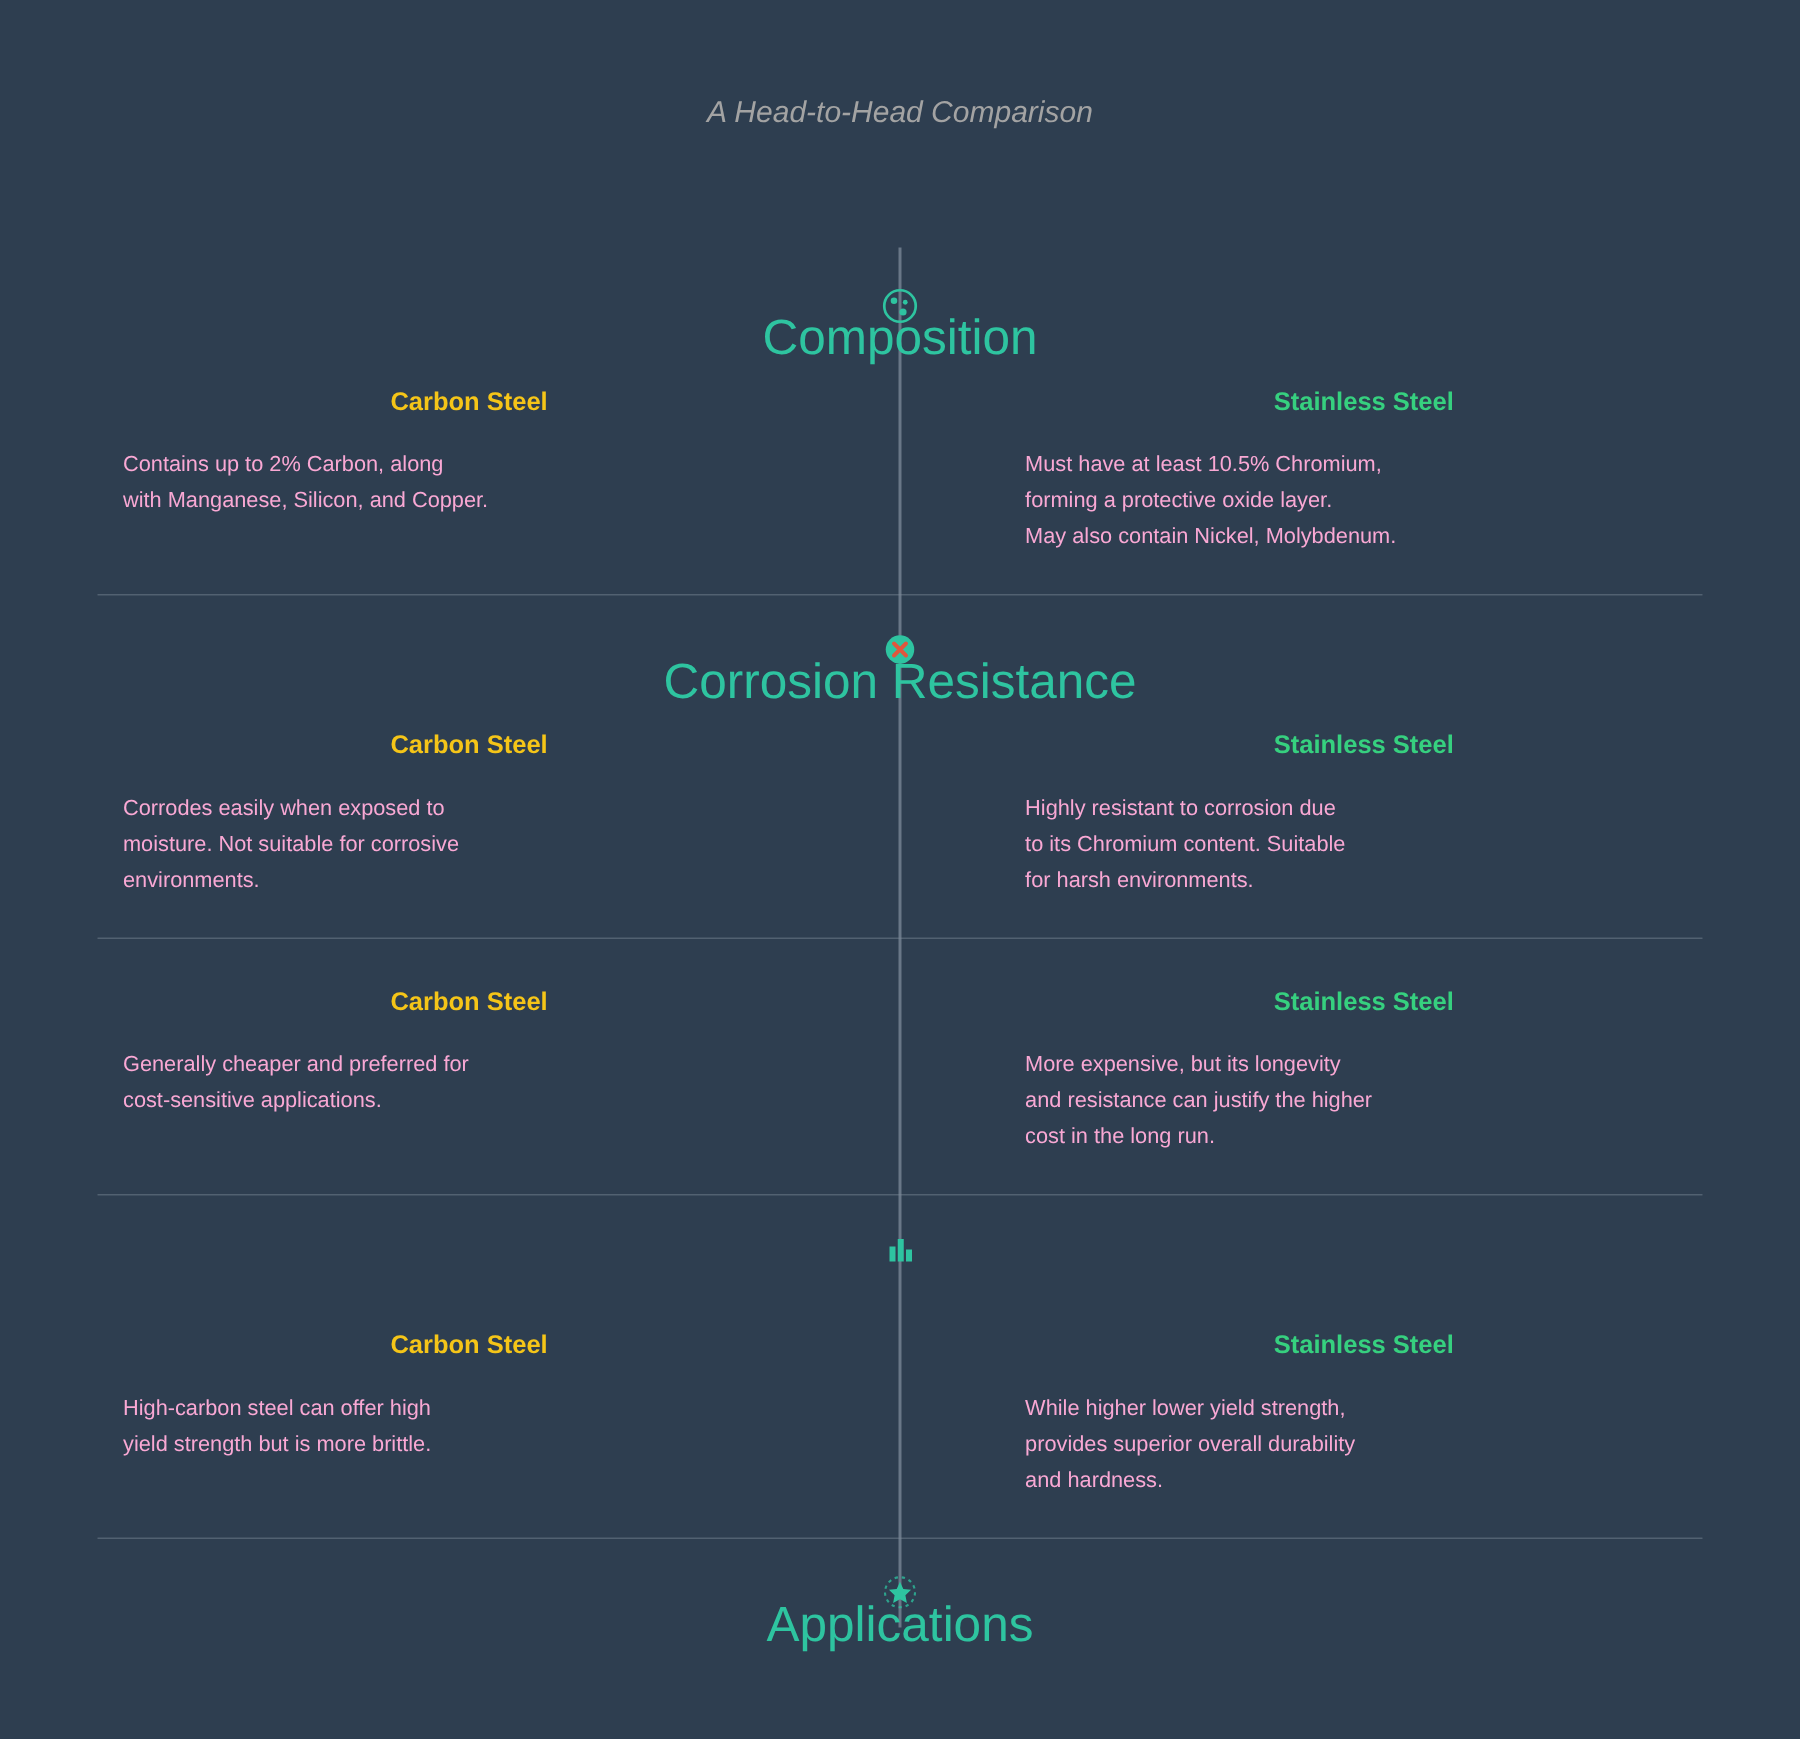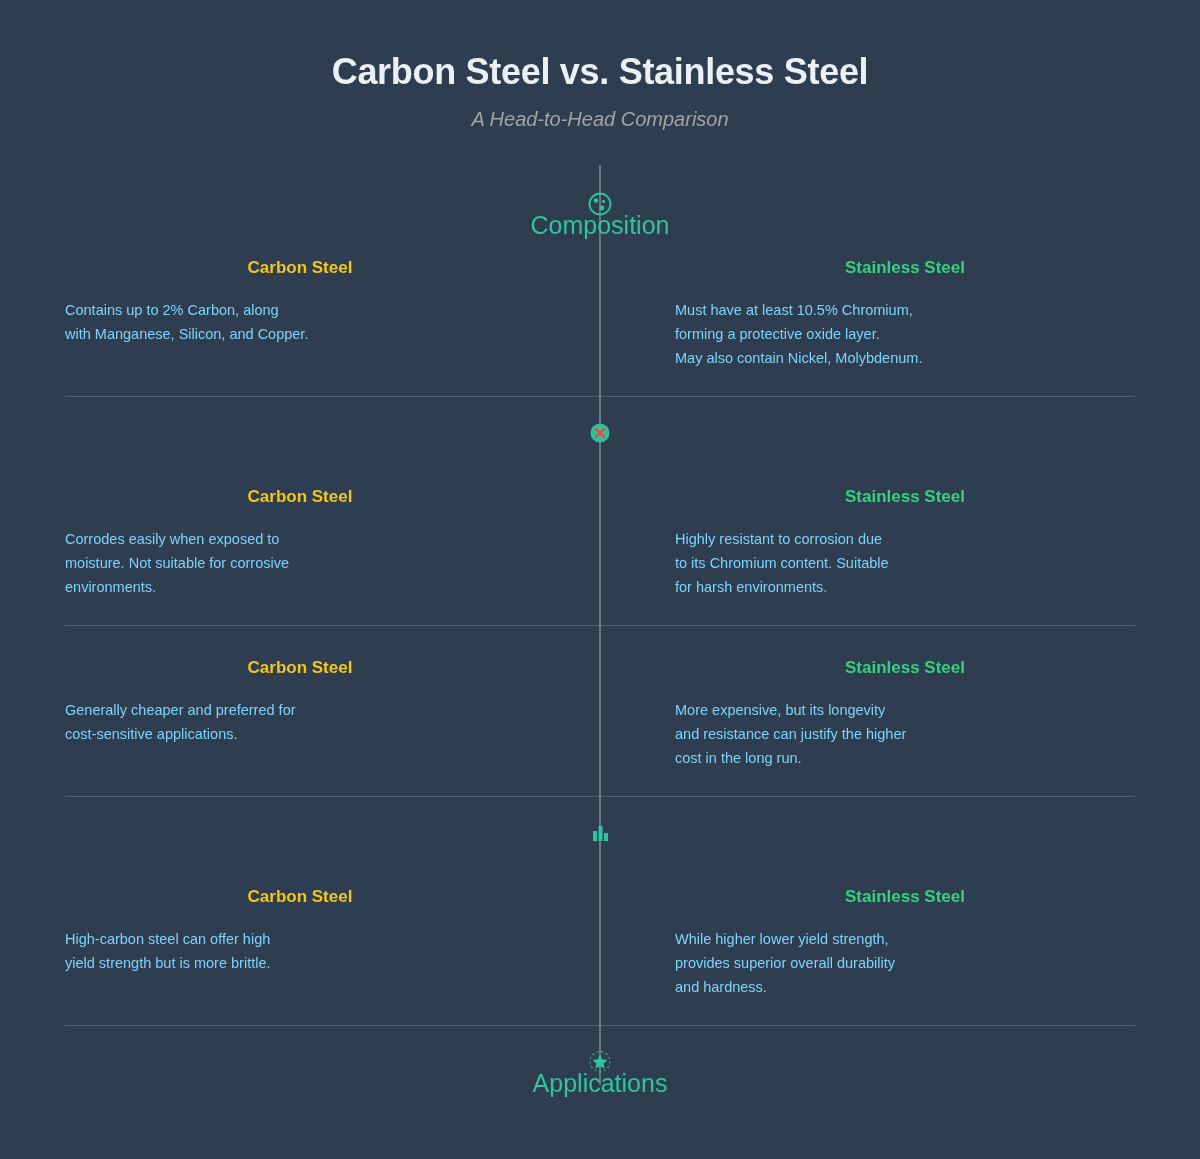--- a/index.html
+++ b/index.html
@@ -81,52 +81,53 @@
     height: 28px;
     display: block;
   }
 
   .section-title {
     position: absolute;
     left: 0;
     top: 18px;
     width: 1200px;
     text-align: center;
-    font-size: 25px;
+    font-size: 33px;
     color: #2ec4a0;
     line-height: 34px;
     white-space: nowrap;
   }
 
   .columns {
     position: relative;
     display: flex;
     width: 1200px;
     padding-top: 8px;
+    padding-left: 17px;
   }
 
   .col {
     width: 600px;
     padding: 0 65px;
   }
   .col.right { padding: 0 65px 0 75px; }
 
   .col-label {
     font-size: 17px;
     font-weight: bold;
     text-align: center;
     line-height: 24px;
     margin-bottom: 18px;
   }
   .col-label.carbon { color: #f5c518; }
   .col-label.stainless { color: #36d07f; }
 
   .col-body {
     font-size: 14.5px;
-    color: #7dd3fc;
+    color: #f9a8d4;
     line-height: 24px;
     white-space: pre-line;
   }
 
   .divider {
     height: 1px;
     background: #7e8b99;
     opacity: .45;
     margin: 26px 65px 0 65px;
   }
@@ -134,21 +135,20 @@
   
   .s0 { padding-top: 0; }
   .s1, .s2, .s3, .s4 { padding-top: 22px; }
 </style>
 </head>
 <body>
 
 <div class="page">
 
   <div class="header">
-    <div class="title">Carbon Steel vs. Stainless Steel</div>
     <div class="subtitle">A Head-to-Head Comparison</div>
   </div>
 
   <div class="spine"></div>
 
   <div class="sections">
 
     <div class="section s0">
       <div class="section-head">
         <svg class="section-icon" viewBox="0 0 28 28">
@@ -174,20 +174,21 @@
       </div>
       <div class="divider"></div>
     </div>
 
     <div class="section s1">
       <div class="section-head">
         <svg class="section-icon" viewBox="0 0 28 28">
           <circle cx="14" cy="14" r="9.5" fill="#2ec4a0"></circle>
           <path d="M10 10 L18 18 M18 10 L10 18" stroke="#e0563c" stroke-width="2.6" stroke-linecap="round"></path>
         </svg>
+        <div class="section-title">Corrosion Resistance</div>
       </div>
       <div class="columns">
         <div class="col left">
           <div class="col-label carbon">Carbon Steel</div>
           <div class="col-body">Corrodes easily when exposed to
 moisture. Not suitable for corrosive
 environments.</div>
         </div>
         <div class="col right">
           <div class="col-label stainless">Stainless Steel</div>

